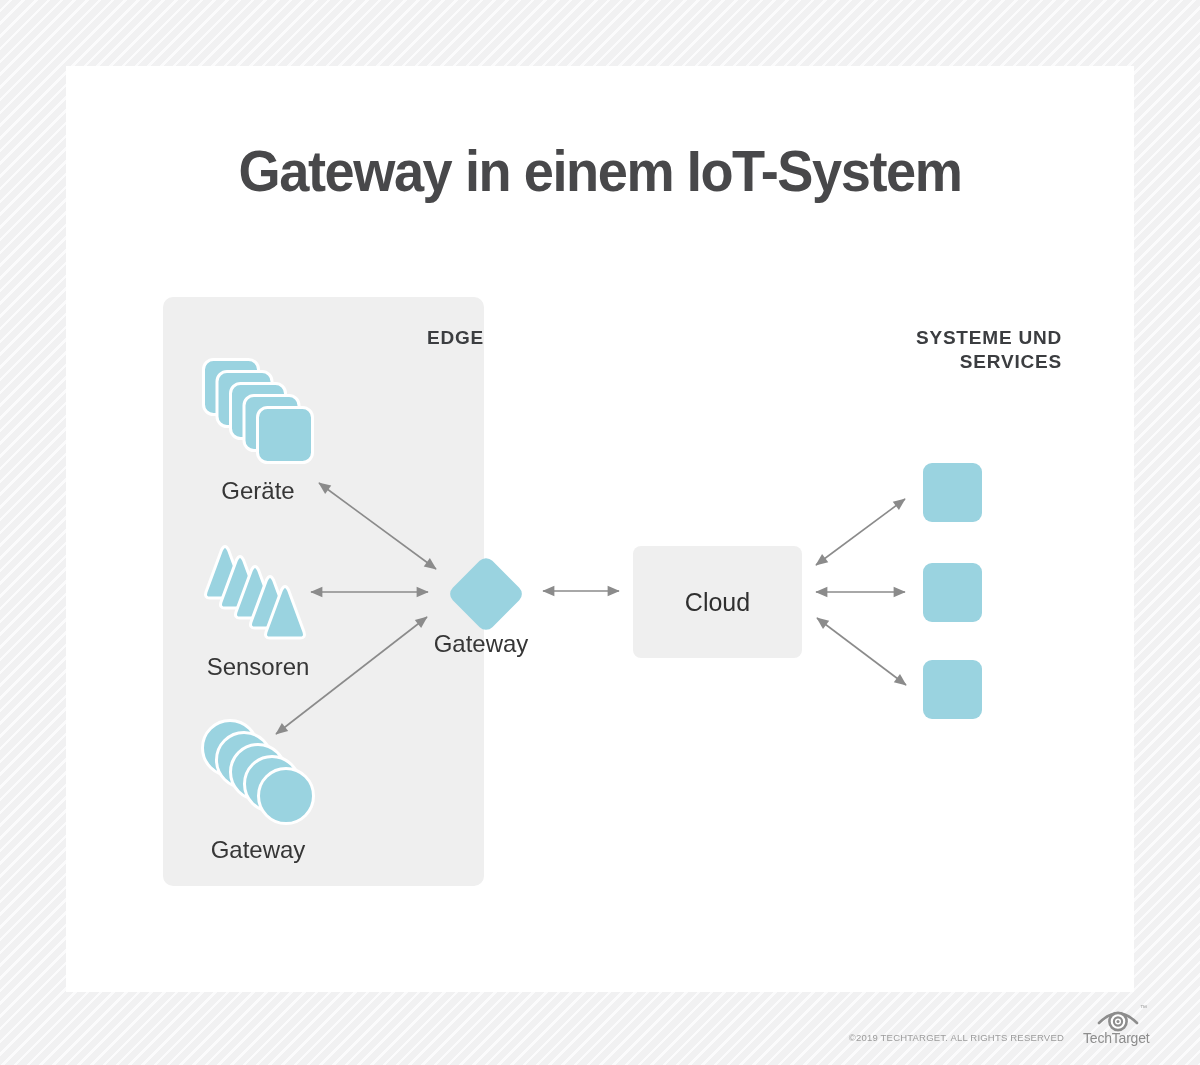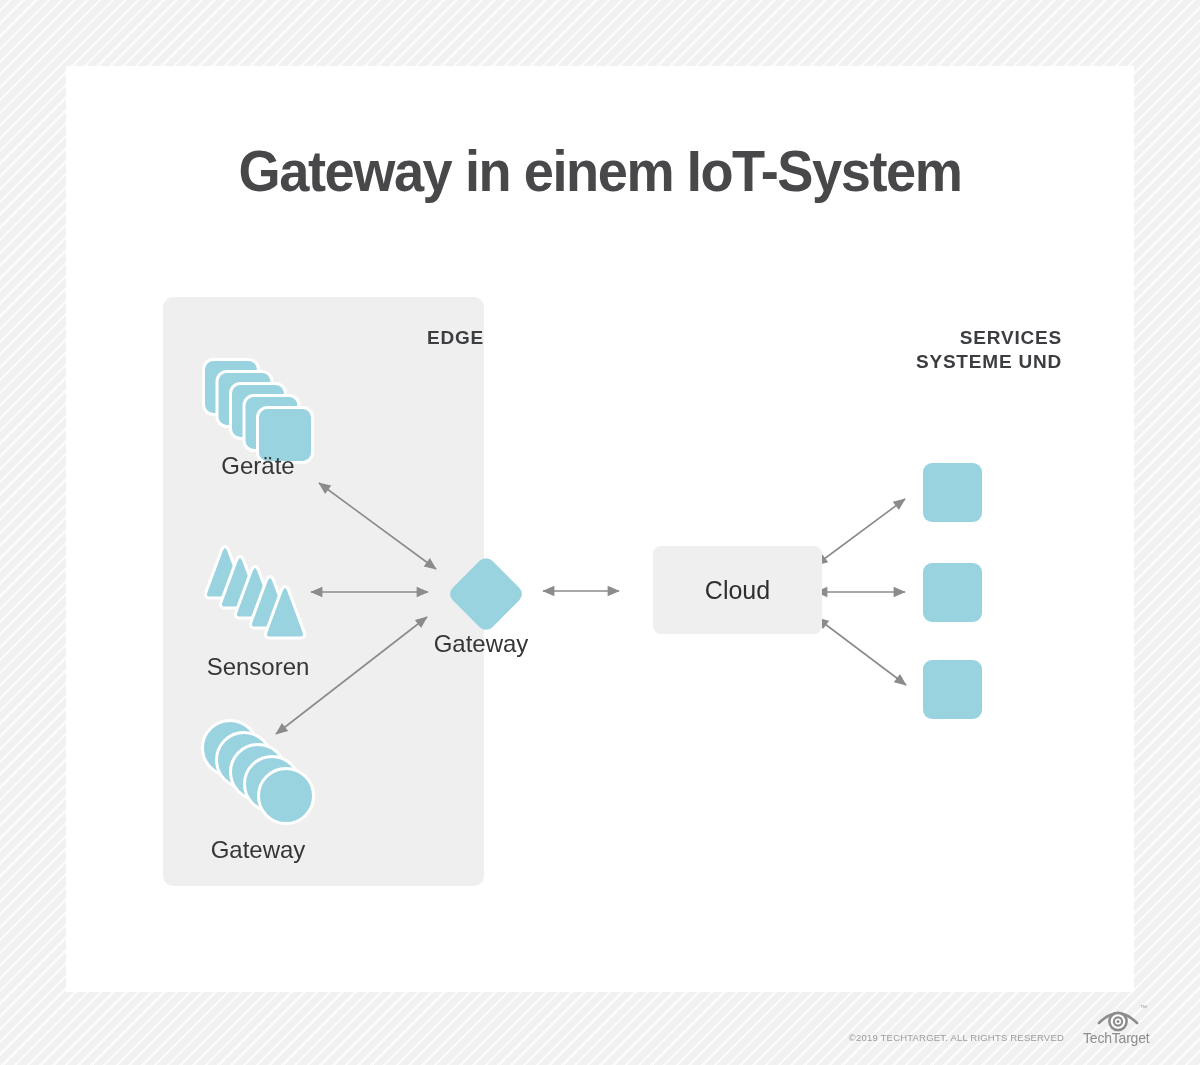--- a/index.html
+++ b/index.html
@@ -25,23 +25,23 @@
   .icon-stack{position:absolute;}
   .node-label{
     position:absolute;transform:translate(-50%,-50%);
     font-size:24px;color:#363636;white-space:nowrap;
   }
   .diamond{
     position:absolute;left:458px;top:566px;width:56px;height:56px;
     background:#9ad3e0;border-radius:9px;transform:rotate(45deg);
   }
   .cloud-box{
-    position:absolute;left:633px;top:546px;width:169px;height:88px;
+    position:absolute;left:633px;top:546px;width:169px;height:112px;
     background:#efefef;border-radius:8px;
-    display:flex;align-items:center;justify-content:center;margin-left:20px;
+    display:flex;align-items:center;justify-content:center;
   }
   .cloud-box span{font-size:25px;color:#2f2f2f;}
   .service-box{position:absolute;left:923px;width:59px;height:59px;background:#9ad3e0;border-radius:9px;}
   .service-1{top:463px;} .service-2{top:563px;} .service-3{top:660px;}
   .arrows{position:absolute;left:0;top:0;pointer-events:none;}
   .copyright{
     position:absolute;right:136px;top:1032px;font-size:9.5px;letter-spacing:0.2px;
     color:#9c9c9c;white-space:nowrap;
   }
   .brand-eye{position:absolute;left:1097px;top:1006px;}
@@ -65,21 +65,21 @@
 
   <svg class="icon-stack" style="left:202px;top:358px" width="114" height="108" viewBox="0 0 114 108">
     <g fill="#9ad3e0" stroke="#ffffff" stroke-width="3">
       <rect x="1.5" y="1.5" width="55" height="55" rx="10"></rect>
       <rect x="15" y="13.5" width="55" height="55" rx="10"></rect>
       <rect x="28.5" y="25.5" width="55" height="55" rx="10"></rect>
       <rect x="42" y="37.5" width="55" height="55" rx="10"></rect>
       <rect x="55.5" y="49.5" width="55" height="55" rx="10"></rect>
     </g>
   </svg>
-  <div class="node-label" style="left:258px;top:466px">Geräte</div>
+  <div class="node-label" style="left:258px;top:491px">Geräte</div>
 
   <svg class="icon-stack" style="left:203px;top:542px" width="106" height="100" viewBox="0 0 106 100">
     <g fill="#9ad3e0" stroke="#ffffff" stroke-width="3" stroke-linejoin="round">
       <path d="M 18.5,8 Q 22,1 25.5,8 L 41,50 Q 43,56 37,56 L 7,56 Q 1,56 3,50 Z"></path>
       <path transform="translate(15,10)" d="M 18.5,8 Q 22,1 25.5,8 L 41,50 Q 43,56 37,56 L 7,56 Q 1,56 3,50 Z"></path>
       <path transform="translate(30,20)" d="M 18.5,8 Q 22,1 25.5,8 L 41,50 Q 43,56 37,56 L 7,56 Q 1,56 3,50 Z"></path>
       <path transform="translate(45,30)" d="M 18.5,8 Q 22,1 25.5,8 L 41,50 Q 43,56 37,56 L 7,56 Q 1,56 3,50 Z"></path>
       <path transform="translate(60,40)" d="M 18.5,8 Q 22,1 25.5,8 L 41,50 Q 43,56 37,56 L 7,56 Q 1,56 3,50 Z"></path>
     </g>
   </svg>
@@ -114,22 +114,22 @@
   </svg>
 
   <div class="diamond"></div>
   <div class="node-label" style="left:481px;top:644px">Gateway</div>
 
   <div class="cloud-box">
     <span>Cloud</span>
   </div>
 
   <div class="panel-header services-header">
+    <span>SYSTEME UND</span>
     <span>SERVICES</span>
-    <span>SYSTEME UND</span>
   </div>
   <div class="service-box service-1"></div>
   <div class="service-box service-2"></div>
   <div class="service-box service-3"></div>
 
   <div class="copyright">©2019 TECHTARGET. ALL RIGHTS RESERVED</div>
   <svg class="brand-eye" width="42" height="27" viewBox="0 0 42 27">
     <path d="M2,17 Q21,-2 40,17" fill="none" stroke="#8d8d8d" stroke-width="2.6" stroke-linecap="round"></path>
     <circle cx="21" cy="15.5" r="8.6" fill="#ffffff" stroke="#8d8d8d" stroke-width="2.6"></circle>
     <circle cx="21" cy="15.5" r="4.1" fill="#ffffff" stroke="#8d8d8d" stroke-width="2.1"></circle>

